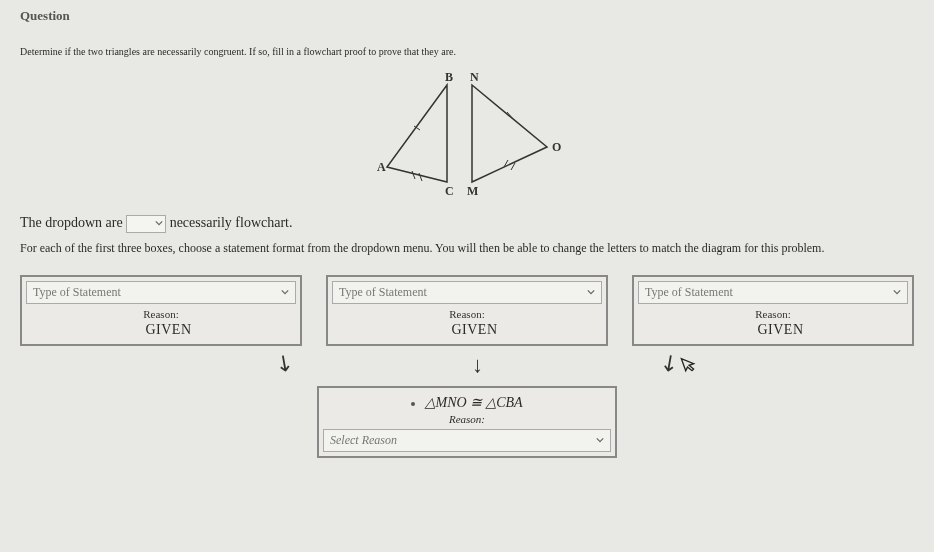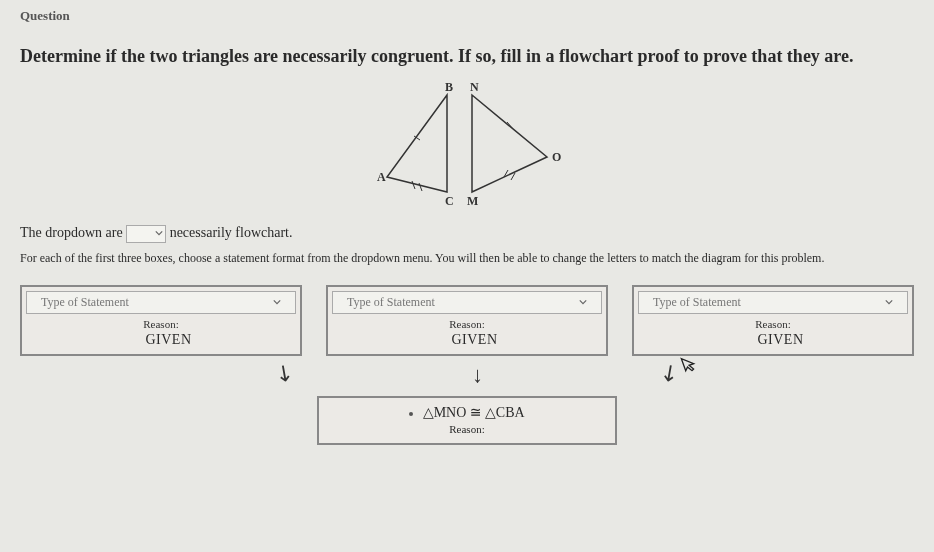--- a/index.html
+++ b/index.html
@@ -7,21 +7,21 @@
       width: 934px;
       height: 552px;
       font-family: Georgia, 'Times New Roman', serif;
       background: #e8e8e4;
       color: #2a2a2a;
       padding: 8px 20px;
       position: relative;
       overflow: hidden;
     }
     .page-title { font-size: 13px; font-weight: bold; color: #555; margin-bottom: 22px; }
-    .prompt { font-size: 18px; font-weight: bold; margin-bottom: 10px; }
+    .prompt { font-size: 10px; font-weight: normal; margin-bottom: 10px; }
     .diagram-area {
       width: 100%;
       display: flex;
       justify-content: center;
       margin: 6px 0 18px 0;
     }
     svg.diag { display: block; }
     .sentence { font-size: 14px; margin: 10px 0 8px 0; }
     .sentence .dd {
       display: inline-block;
@@ -42,34 +42,35 @@
       flex: 1;
       border: 2px solid #888;
       background: #eceae6;
       padding: 0;
     }
     .stmt-dd {
       display: flex; align-items: center; justify-content: space-between;
       border: 1px solid #aaa;
       background: #f2f2ee;
       margin: 4px;
-      padding: 3px 14px;
+      padding: 3px 6px;
       font-size: 12px;
       color: #777;
     }
     .card .label { text-align: center; font-size: 11px; margin-top: 4px; color: #333; }
     .card .given { text-align: center; font-size: 14px; margin: 2px 0 6px 0; letter-spacing: 0.5px; padding-left: 15px; }
     .arrows { position: relative; height: 40px; }
     .arrow { position: absolute; font-size: 22px; color: #333; }
     .conclusion-wrap { display: flex; justify-content: center; }
     .conclusion {
       width: 300px;
       border: 2px solid #888;
       background: #eceae6;
       padding: 6px 4px 4px 4px;
+      font-style: italic;
     }
     .conc-top { text-align: center; font-size: 14px; margin-bottom: 2px; }
     .conc-label { text-align: center; font-size: 11px; margin-bottom: 4px; }
     .reason-dd {
       display: flex; align-items: center; justify-content: space-between;
       border: 1px solid #aaa;
       background: #f2f2ee;
       padding: 3px 6px;
       font-size: 12px;
       color: #777;
@@ -173,20 +174,26 @@
   <span class="arrow" style="left:640px; top:4px; transform:rotate(-35deg);">↙</span>
 </div>
 
 <div class="conclusion-wrap">
   <div class="conclusion">
     <div class="conc-top">
       <span class="small-bullet"></span>
       <span>△MNO ≅ △CBA</span>
     </div>
     <div class="conc-label">Reason:</div>
+    <div class="reason-dd">
+      <span>Select Reason</span>
+      <span><svg width="8" height="8" viewBox="0 0 10 10">
+            <path d="M1 3 L5 7 L9 3" stroke="#666" stroke-width="1.5" fill="none"></path>
+          </svg></span>
+    </div>
   </div>
 </div>
 
 <span class="cursor-icon">
   <svg width="16" height="18" viewBox="0 0 16 18">
       <path d="M2 2 L2 15 L5 12 L8 17 L10 16 L7 11 L12 11 Z" fill="none" stroke="#222" stroke-width="1.3"></path>
     </svg>
 </span>
 
 </body></html>

